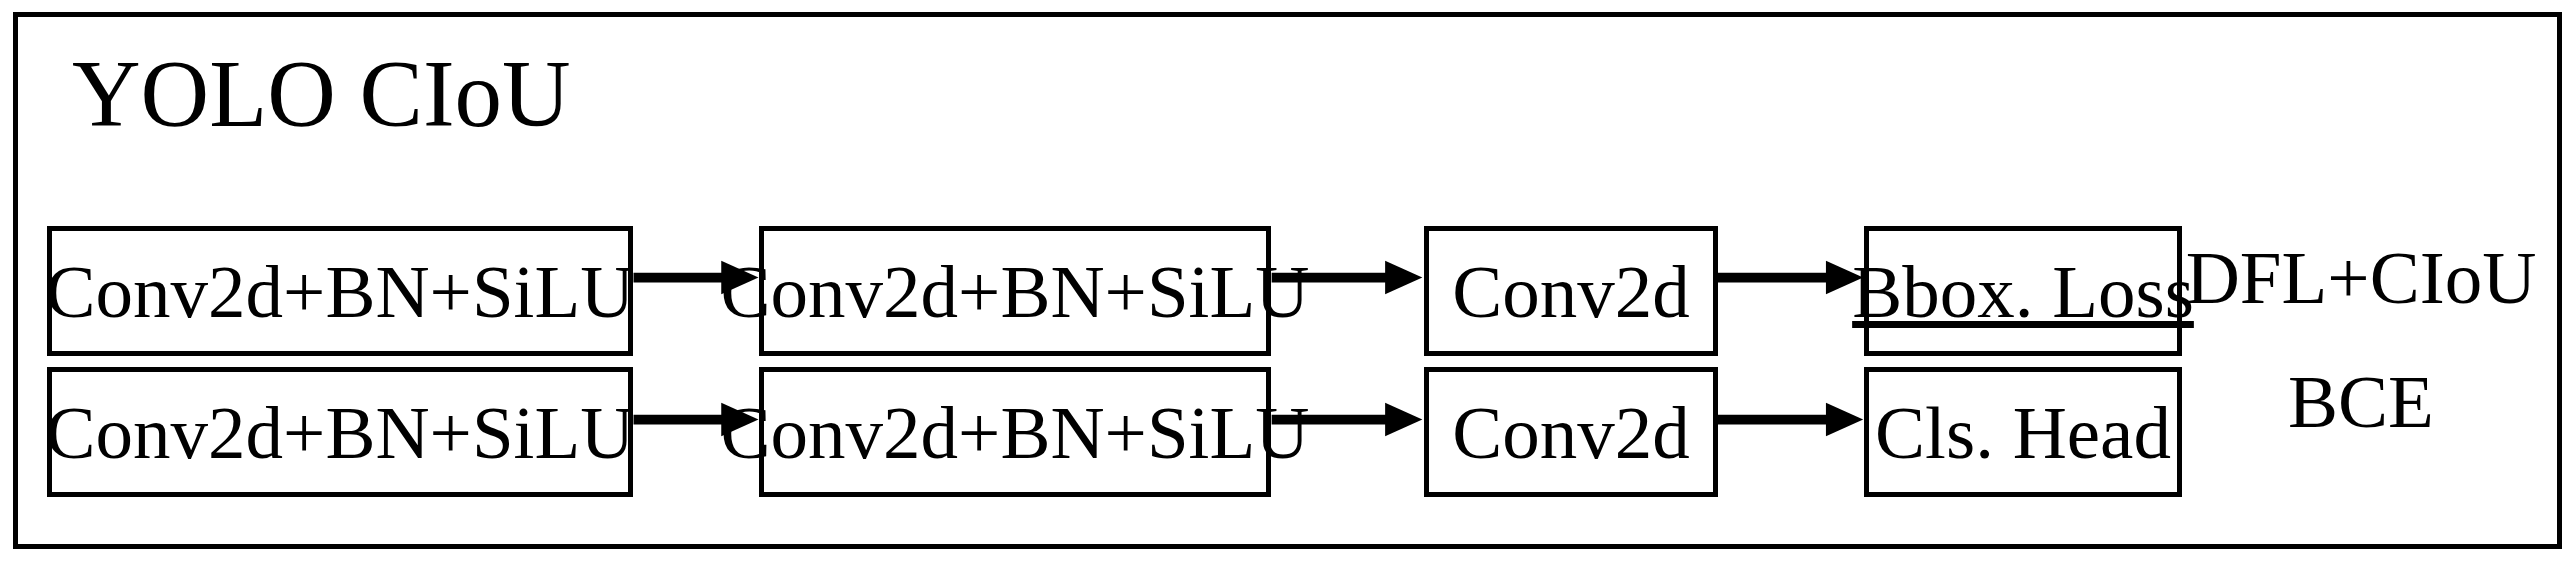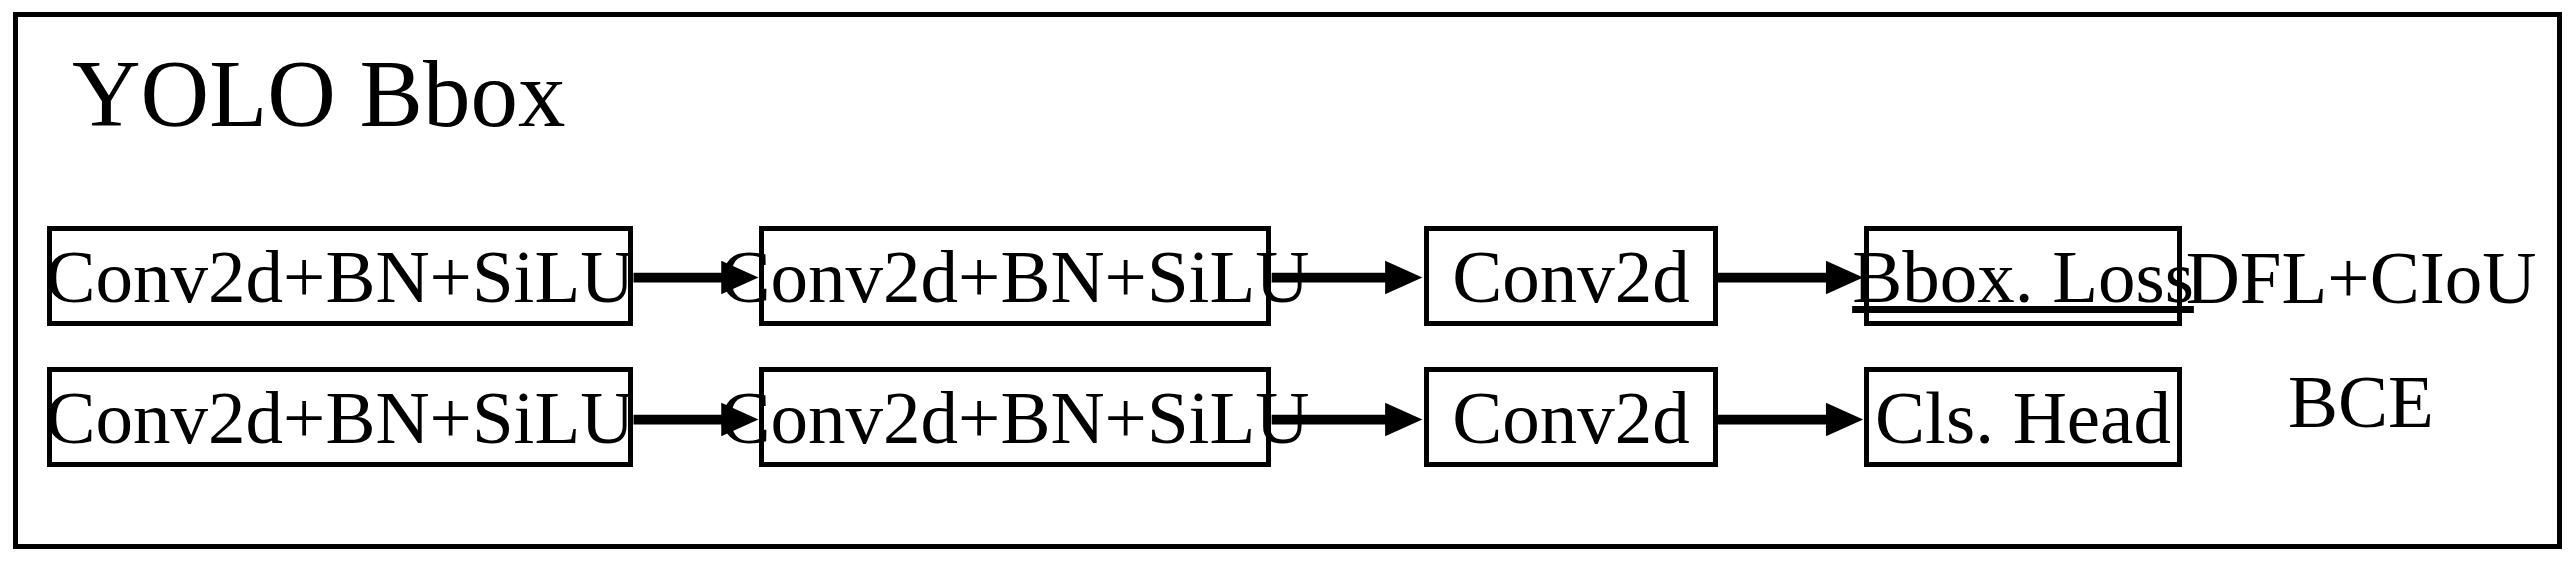--- a/index.html
+++ b/index.html
@@ -21,21 +21,21 @@
     position: absolute;
     left: 72px;
     top: 47px;
     font-size: 95px;
     line-height: 1;
     white-space: nowrap;
   }
   .node {
     position: absolute;
     box-sizing: border-box;
-    height: 100px;
+    height: 130px;
     border: 5.4px solid #000000;
     background: #ffffff;
     display: flex;
     align-items: center;
     justify-content: center;
     font-size: 75px;
     line-height: 1;
     white-space: nowrap;
   }
   .arrow {
@@ -56,21 +56,21 @@
     white-space: nowrap;
   }
 </style>
 </head>
 <body>
 
 <div class="canvas">
 
   <div class="frame"></div>
 
-  <div class="title">YOLO Bbox</div>
+  <div class="title">YOLO CIoU</div>
 
   <div class="node" style="left:47px;  top:226px; width:586px;">Conv2d+BN+SiLU</div>
 
   <svg class="arrow" style="left:633px; top:258px;" width="126" height="39" viewBox="0 0 141 44">
     <line x1="0" y1="22" x2="104" y2="22" stroke="#000000" stroke-width="11"></line>
     <polygon points="99,3 141,22 99,41" fill="#000000"></polygon>
   </svg>
 
   <div class="node" style="left:759px; top:226px; width:512px;">Conv2d+BN+SiLU</div>
 

